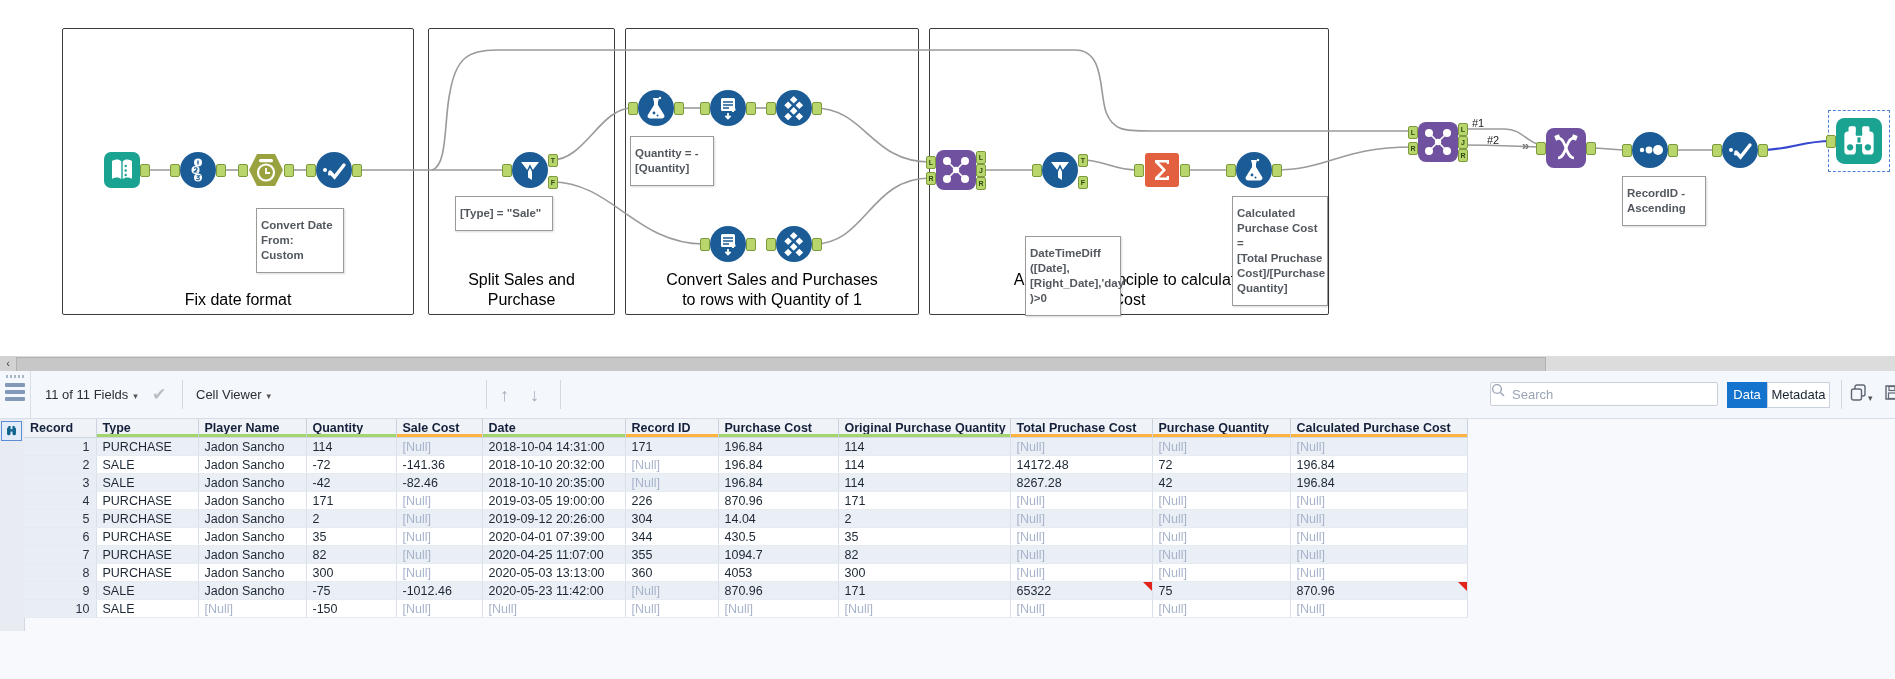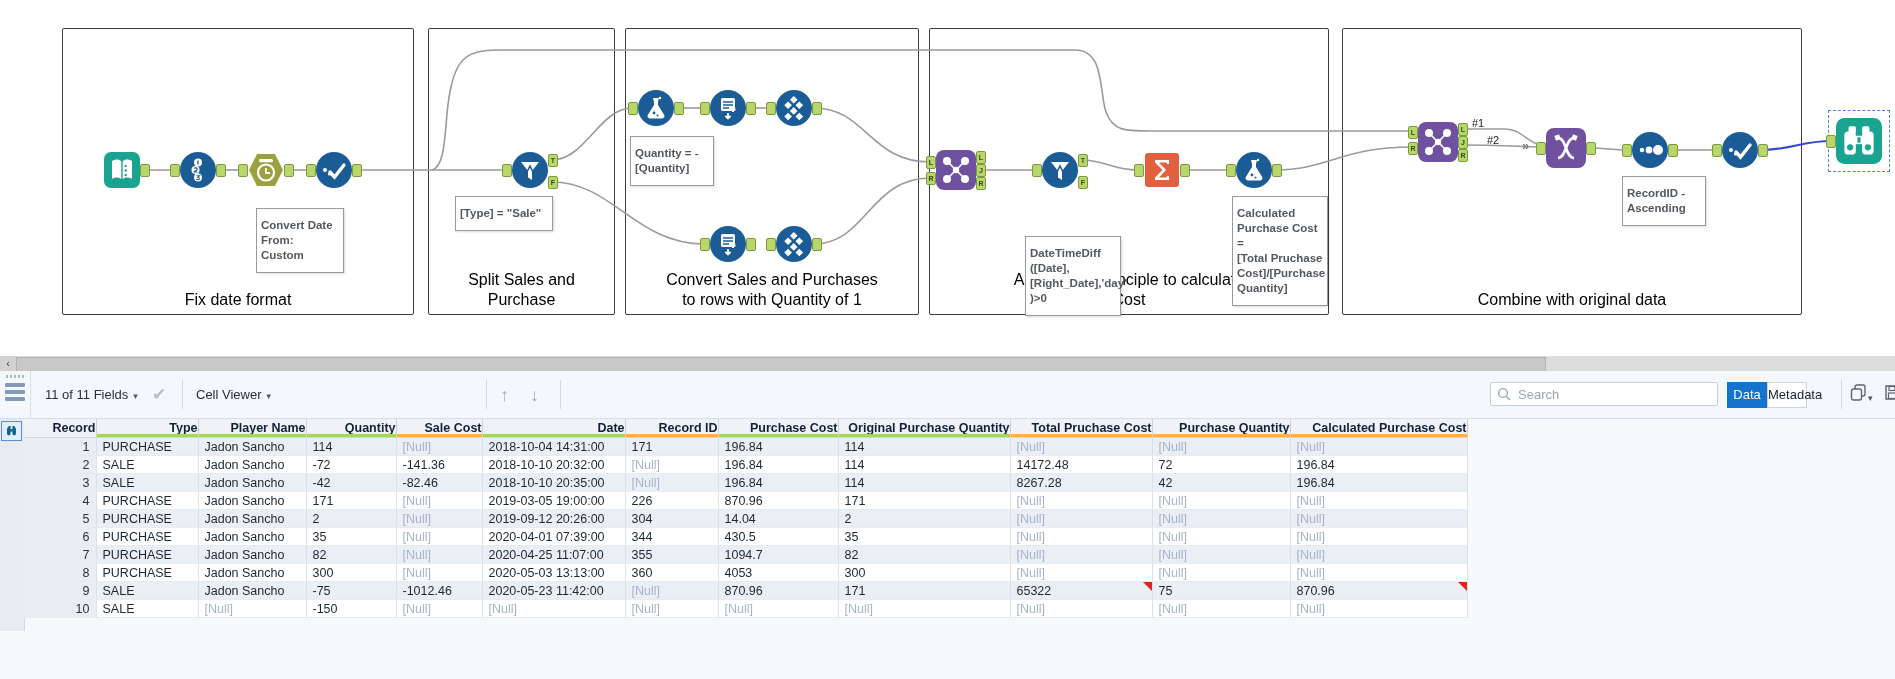--- a/index.html
+++ b/index.html
@@ -36,36 +36,36 @@
   .grip{position:absolute;left:6px;top:4px;width:18px;height:3px;
     background:repeating-linear-gradient(90deg,#aab6c6 0 2px,transparent 2px 4px);}
   .bars{position:absolute;left:5px;top:12px;width:20px;height:22px;}
   .bars div{height:4px;background:#8399b8;border-radius:1px;margin-bottom:3px;}
   .tb-item{position:absolute;top:11px;height:26px;line-height:26px;font-size:13px;color:#2a2f36;}
   .caret{font-size:9px;color:#555;margin-left:5px;}
   .tb-sep{position:absolute;top:9px;width:1px;height:29px;background:#d0d8e2;}
   .tb-check{color:#b9bec6;font-size:17px;}
   .tb-arrow{color:#a7adb8;font-size:18px;font-weight:bold;}
   .searchbox{position:absolute;left:1490px;top:11px;width:228px;height:24px;background:#fff;
-    border:1px solid #c8cfda;border-radius:2px;display:flex;align-items:center;padding-left:6px;box-sizing:border-box;}
+    border:1px solid #c8cfda;border-radius:2px;display:flex;padding-left:0;box-sizing:border-box;}
   .searchbox input{border:none;outline:none;font-size:13px;color:#444;width:180px;background:transparent;
     font-family:"Liberation Sans",sans-serif;}
   .searchbox input::placeholder{color:#9aa5b5;}
   .btn-data{position:absolute;left:1727px;top:11px;width:40px;height:26px;background:#1473cc;color:#fff;
     font-size:13px;text-align:center;line-height:26px;box-sizing:border-box;}
-  .btn-meta{position:absolute;left:1767px;top:11px;width:40px;height:26px;background:#fff;color:#1a2430;
+  .btn-meta{position:absolute;left:1767px;top:11px;width:63px;height:26px;background:#fff;color:#1a2430;
     border:1px solid #c9d2de;font-size:13px;text-align:center;line-height:24px;box-sizing:border-box;}
   .mini-ico{position:absolute;top:13px;color:#5f6772;}
   
   .r-body{position:relative;}
   .r-strip{position:absolute;left:0;top:0;width:24px;height:212px;background:#e8ecf2;border-right:1px solid #d2d9e3;}
   .browse-anchor{position:absolute;left:1px;top:2px;width:21px;height:20px;background:#e3edfa;
     border:1.5px solid #5b8dd6;box-sizing:border-box;display:flex;align-items:center;justify-content:center;}
   #grid{position:absolute;left:24px;top:0;border-collapse:collapse;table-layout:fixed;}
-  #grid th{height:18px;background:#eff3f8;font-size:12.5px;font-weight:bold;color:#14203a;text-align:right;
+  #grid th{height:18px;background:#eff3f8;font-size:12.5px;font-weight:bold;color:#14203a;text-align:left;
     padding:0 0 0 6px;border-right:1px solid #c9d2de;border-bottom:1px solid #cfd7e2;position:relative;overflow:hidden;white-space:nowrap;}
   #grid th .qbar{position:absolute;left:0;right:0;bottom:0;height:3px;}
   .q-ok{background:#a4d46e;} .q-nulls{background:#ffb23e;}
   #grid td{height:17px;font-size:12.5px;color:#1c2733;padding:0 0 0 6px;border-right:1px solid #dbe1ea;
     border-bottom:1px solid #e6ebf2;overflow:hidden;white-space:nowrap;position:relative;}
   #grid tr.odd td{background:#eaeff6;} #grid tr.even td{background:#ffffff;}
   #grid td.rec{background:#e9edf4 !important;text-align:right;padding:0 6px 0 0;color:#2a3240;}
   #grid td.null{color:#a8b4cc;}
   .flag{position:absolute;top:0;right:0;width:0;height:0;border-top:9px solid #e2231a;border-left:9px solid transparent;}
 </style>
@@ -81,23 +81,20 @@
     <div class="clabel">Split Sales and
 Purchase</div>
     </div>
   <div class="container-box" style="left:625px;top:28px;width:292px;height:285px;">
     <div class="clabel">Convert Sales and Purchases
 to rows with Quantity of 1</div>
     </div>
   <div class="container-box" style="left:929px;top:28px;width:398px;height:285px;">
     <div class="clabel">Apply FIFO principle to calculate
 Cost</div>
-    </div>
-  <div class="container-box" style="left:1342px;top:28px;width:458px;height:285px;">
-    <div class="clabel">Combine with original data</div>
     </div>
 
   <svg id="wires" width="1895" height="356">
     <path d="M142,170 H176"></path>
     <path d="M218,170 H244"></path>
     <path d="M286,170 H312"></path>
     <path d="M354,170 H508"></path>
     <path d="M432,170 C448,166 444,118 450,92 C456,58 468,50 497,50 H1075 C1105,50 1099,92 1106,112 C1113,131 1125,131 1150,131 H1412"></path>
     <path d="M552,160 C585,160 600,108 632,108"></path>
     <path d="M552,182 C612,182 636,244 704,244"></path>

